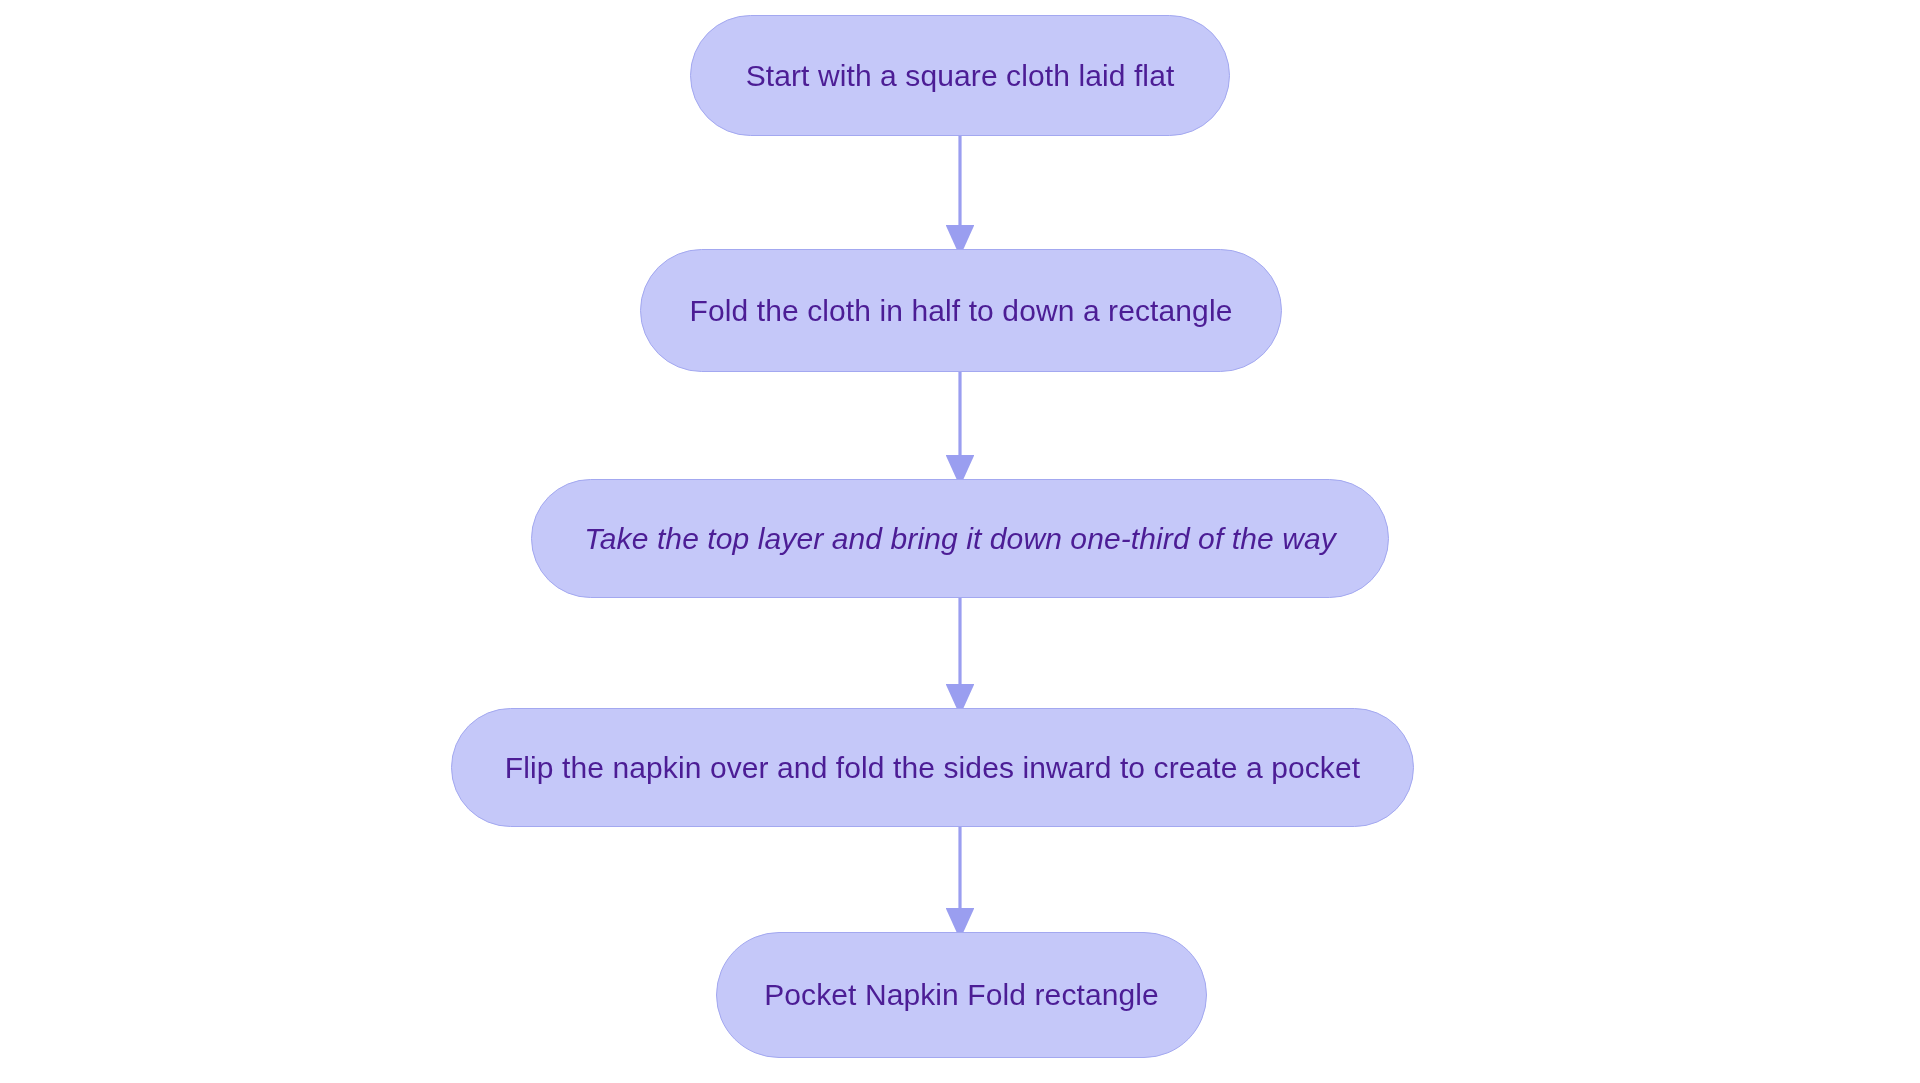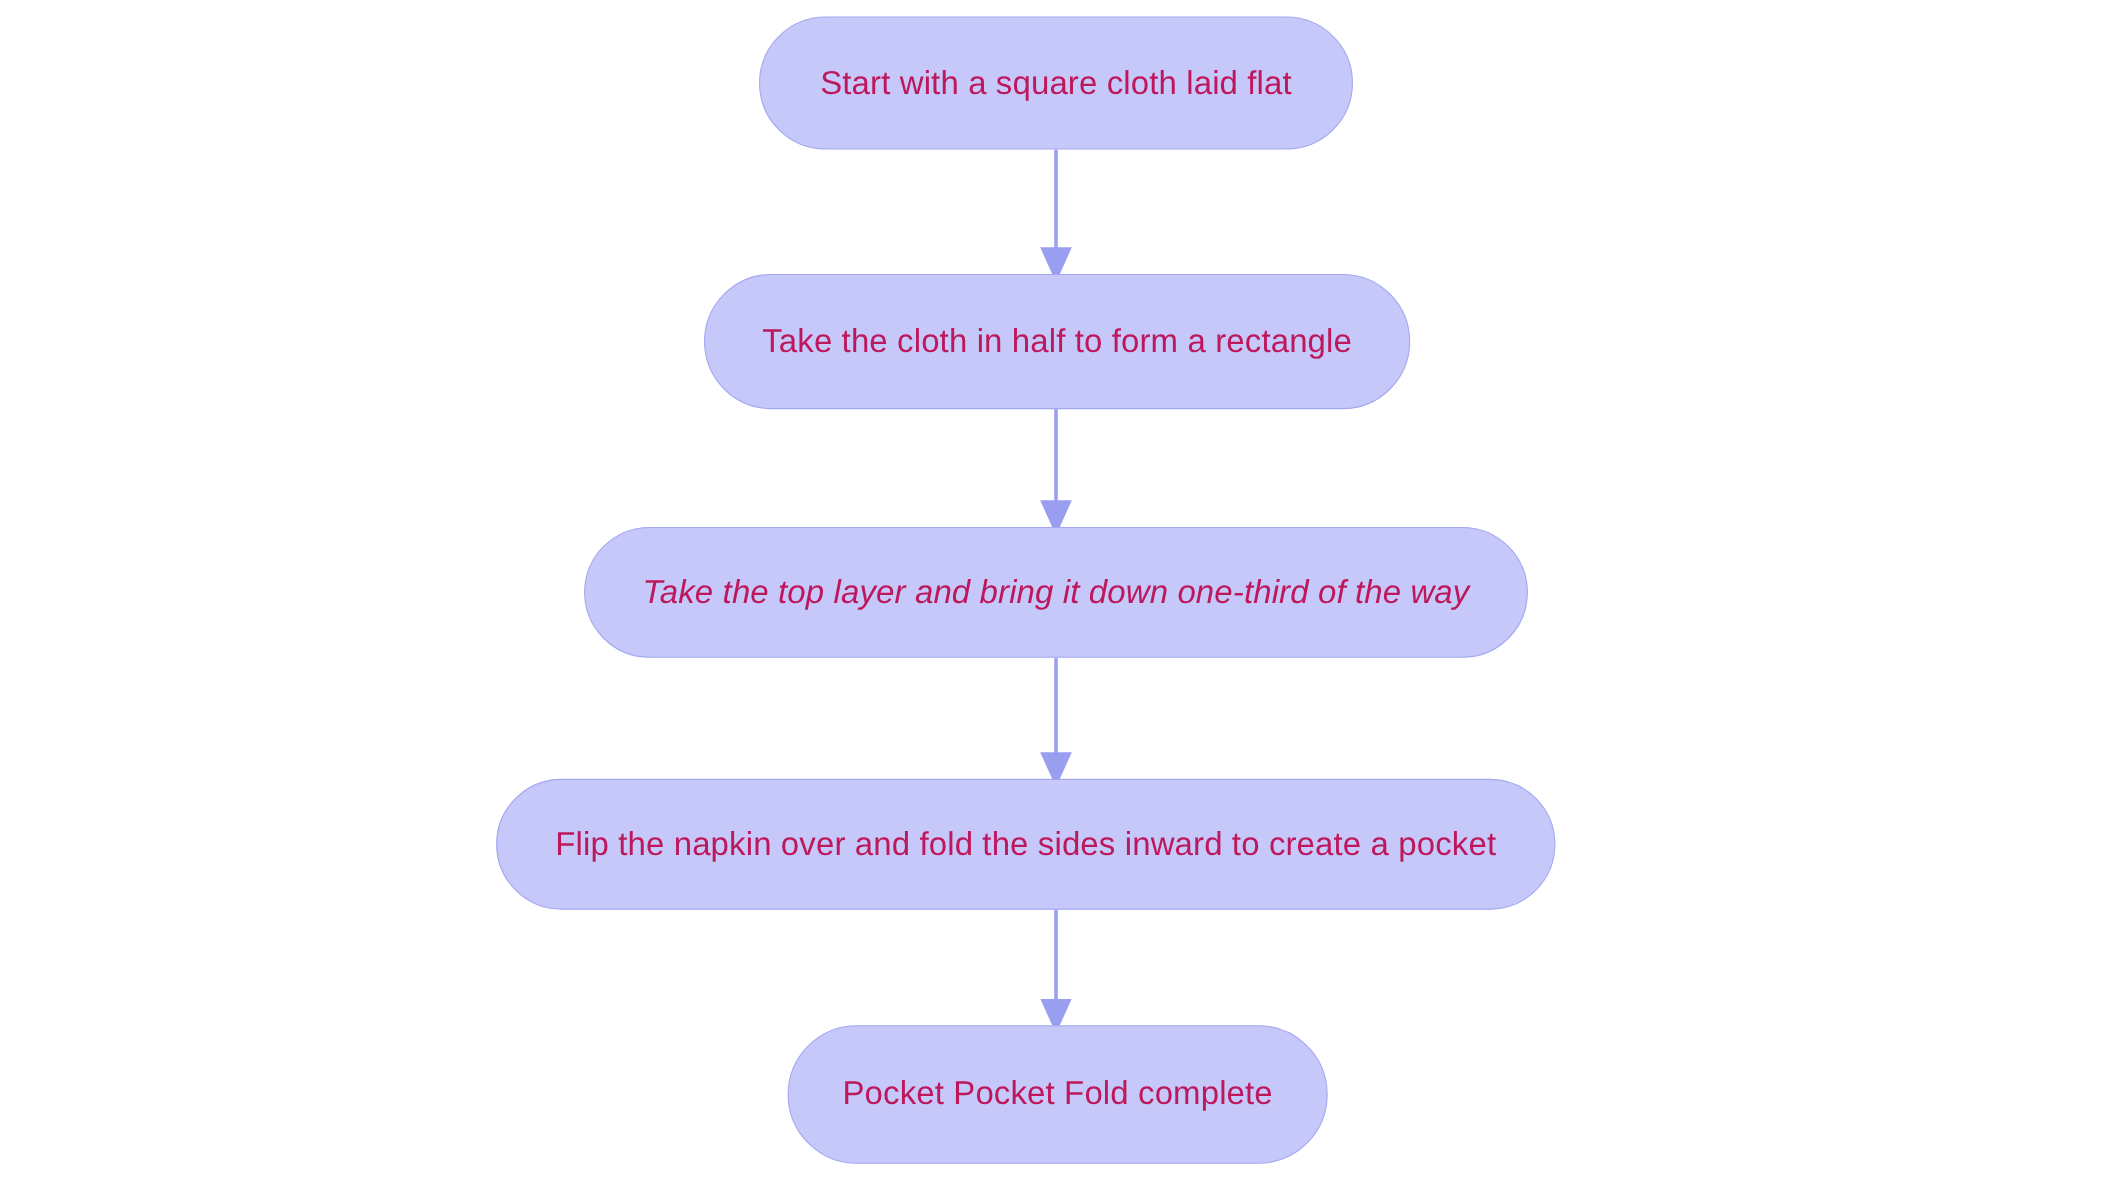--- a/index.html
+++ b/index.html
@@ -33,21 +33,21 @@
     box-sizing: border-box;
     display: flex;
     align-items: center;
     justify-content: center;
     background: #c5c8f9;
     border: 1.6px solid #a3a8f0;
     border-radius: 999px;
     text-align: center;
   }
   .node-label {
-    color: #be185d;
+    color: #4c1d95;
     font-size: 30px;
     font-weight: 400;
     letter-spacing: 0.1px;
     line-height: 1.2;
     white-space: nowrap;
     padding: 0 26px;
   }
 
   
   #node-1 { left: 690px;  top: 15px;   width: 540px; height: 121px; }
@@ -83,28 +83,28 @@
     <g>
       <line x1="960" y1="827" x2="960" y2="911" stroke="#9a9ef0" stroke-width="3.2" marker-end="url(#arrowhead)"></line>
     </g>
   </svg>
 
   <div class="node" id="node-1">
     <span class="node-label">Start with a square cloth laid flat</span>
   </div>
 
   <div class="node" id="node-2">
-    <span class="node-label">Take the cloth in half to form a rectangle</span>
+    <span class="node-label">Fold the cloth in half to down a rectangle</span>
   </div>
 
   <div class="node" id="node-3">
     <span class="node-label">Take the top layer and bring it down one-third of the way</span>
   </div>
 
   <div class="node" id="node-4">
     <span class="node-label">Flip the napkin over and fold the sides inward to create a pocket</span>
   </div>
 
   <div class="node" id="node-5">
-    <span class="node-label">Pocket Pocket Fold complete</span>
+    <span class="node-label">Pocket Napkin Fold rectangle</span>
   </div>
 
 </div>
 
 </body></html>

